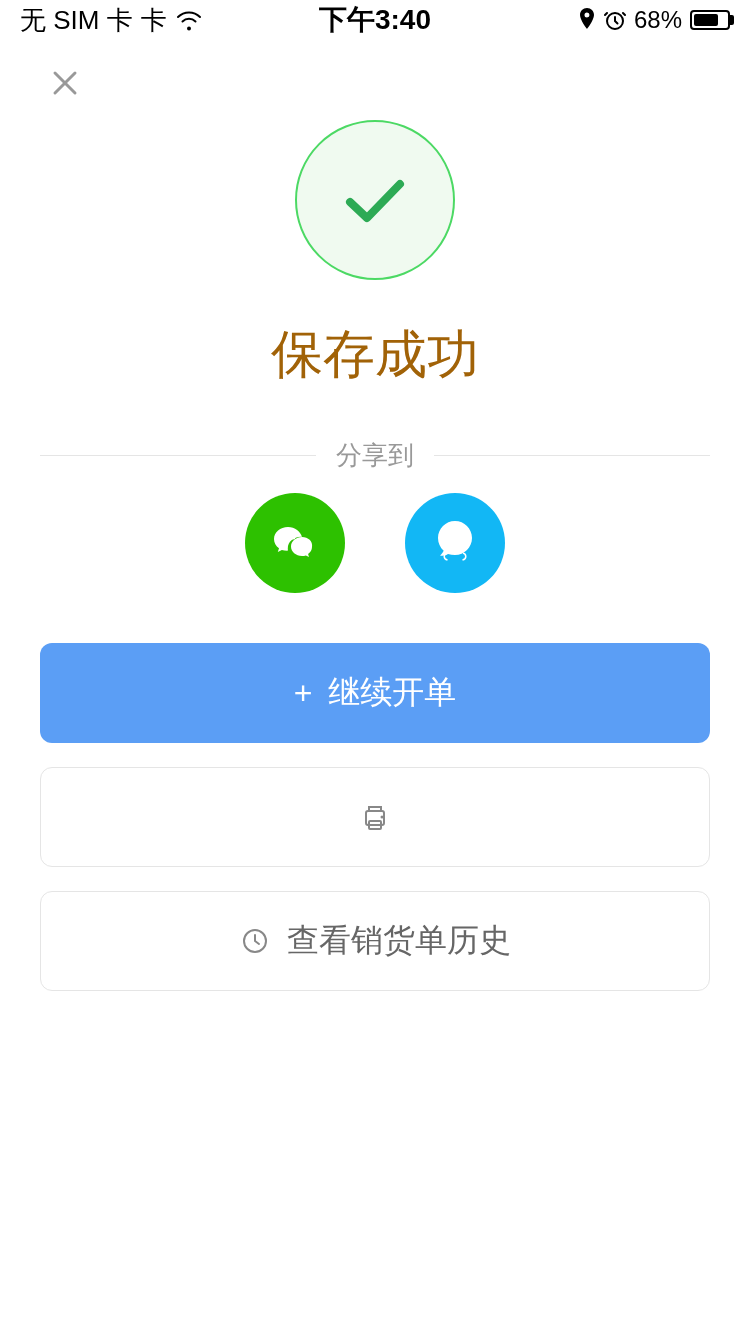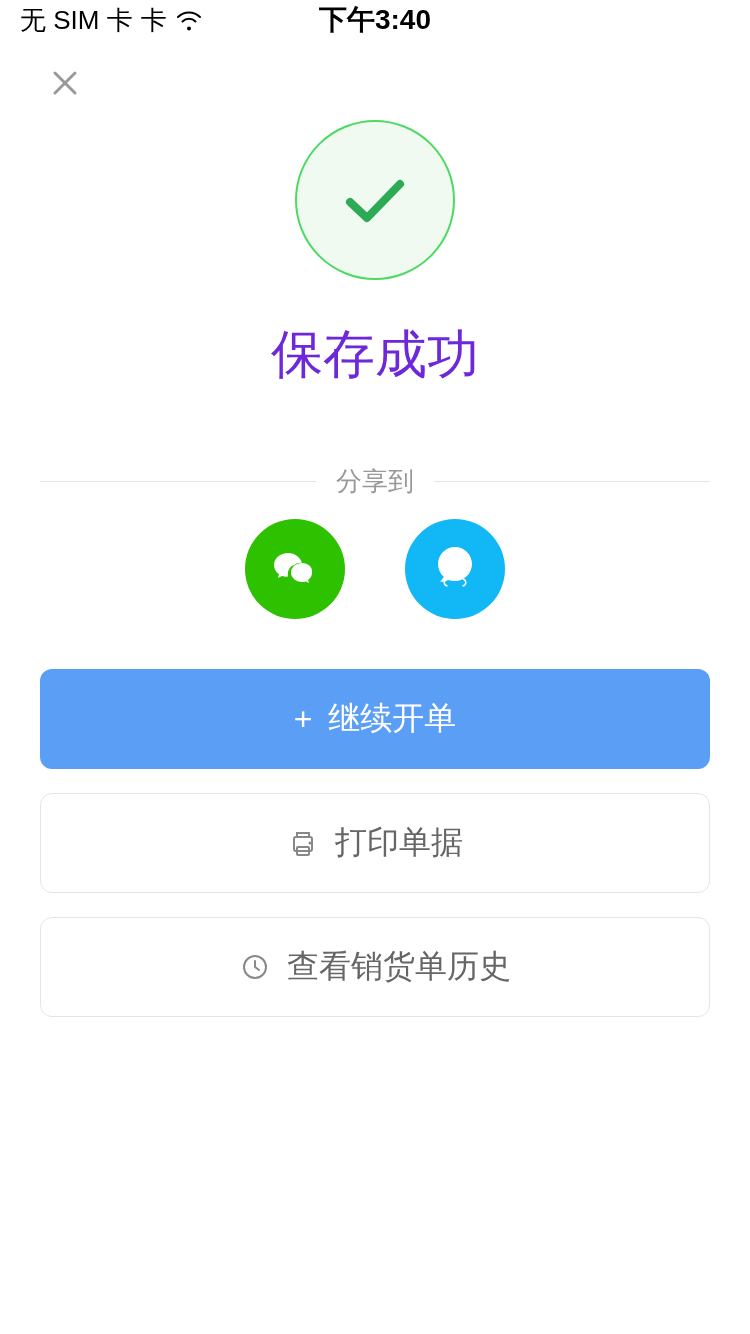--- a/index.html
+++ b/index.html
@@ -127,22 +127,22 @@
       display: flex;
       align-items: center;
       justify-content: center;
       margin-bottom: 40px;
     }
 
     
     .success-title {
       font-size: 52px;
       font-weight: 400;
-      color: #6d28d9;
-      margin-bottom: 74px;
+      color: #a16207;
+      margin-bottom: 48px;
     }
 
     
     .share-section {
       width: 100%;
       padding: 0 40px;
       margin-bottom: 50px;
     }
 
     .share-divider {
@@ -240,20 +240,34 @@
   <div class="status-left">
     <span>无 SIM 卡</span>
     <span>卡</span>
     <svg class="wifi-icon" viewBox="0 0 28 22" fill="none">
       <path d="M14 17.5a2 2 0 1 1 0 4 2 2 0 0 1 0-4z" fill="#000"></path>
       <path d="M7.5 12.5a9.3 9.3 0 0 1 13 0" stroke="#000" stroke-width="2" fill="none" stroke-linecap="round"></path>
       <path d="M3 8a15.5 15.5 0 0 1 22 0" stroke="#000" stroke-width="2" fill="none" stroke-linecap="round"></path>
     </svg>
   </div>
   <div class="status-center">下午3:40</div>
+  <div class="status-right">
+    <svg width="18" height="24" viewBox="0 0 18 24" fill="none">
+      <path d="M9 0C5 0 2 3 2 7c0 5 7 14 7 14s7-9 7-14c0-4-3-7-7-7zm0 9.5a2.5 2.5 0 1 1 0-5 2.5 2.5 0 0 1 0 5z" fill="#000"></path>
+    </svg>
+    <svg width="22" height="22" viewBox="0 0 22 22" fill="none">
+      <circle cx="11" cy="12" r="8" stroke="#000" stroke-width="2"></circle>
+      <path d="M11 8v4l2.5 2.5" stroke="#000" stroke-width="2" stroke-linecap="round"></path>
+      <path d="M3 4L1 6M19 4l2 2" stroke="#000" stroke-width="2" stroke-linecap="round"></path>
+    </svg>
+    <span>68%</span>
+    <div class="battery-icon">
+      <div class="battery-fill"></div>
+    </div>
+  </div>
 </div>
 
 <div class="close-btn">
   <svg viewBox="0 0 32 32" fill="none" xmlns="http://www.w3.org/2000/svg">
     <line x1="6" y1="6" x2="26" y2="26" stroke="#999999" stroke-width="3" stroke-linecap="round"></line>
     <line x1="26" y1="6" x2="6" y2="26" stroke="#999999" stroke-width="3" stroke-linecap="round"></line>
   </svg>
 </div>
 
 <div class="main-content">
@@ -304,21 +318,20 @@
       <span>继续开单</span>
     </button>
 
     <button class="action-btn btn-secondary">
       <svg width="32" height="32" viewBox="0 0 32 32" fill="none">
         <rect x="7" y="10" width="18" height="14" rx="2" stroke="#888" stroke-width="2"></rect>
         <rect x="10" y="20" width="12" height="8" rx="1" stroke="#888" stroke-width="2"></rect>
         <path d="M10 10V6h12v4" stroke="#888" stroke-width="2"></path>
         <circle cx="23" cy="16" r="1.5" fill="#888"></circle>
       </svg>
-      <span>打印单据</span>
     </button>
 
     <button class="action-btn btn-secondary">
       <svg width="32" height="32" viewBox="0 0 32 32" fill="none">
         <circle cx="16" cy="16" r="11" stroke="#888" stroke-width="2"></circle>
         <path d="M16 10v6l4 3" stroke="#888" stroke-width="2" stroke-linecap="round" stroke-linejoin="round"></path>
       </svg>
       <span>查看销货单历史</span>
     </button>
 

